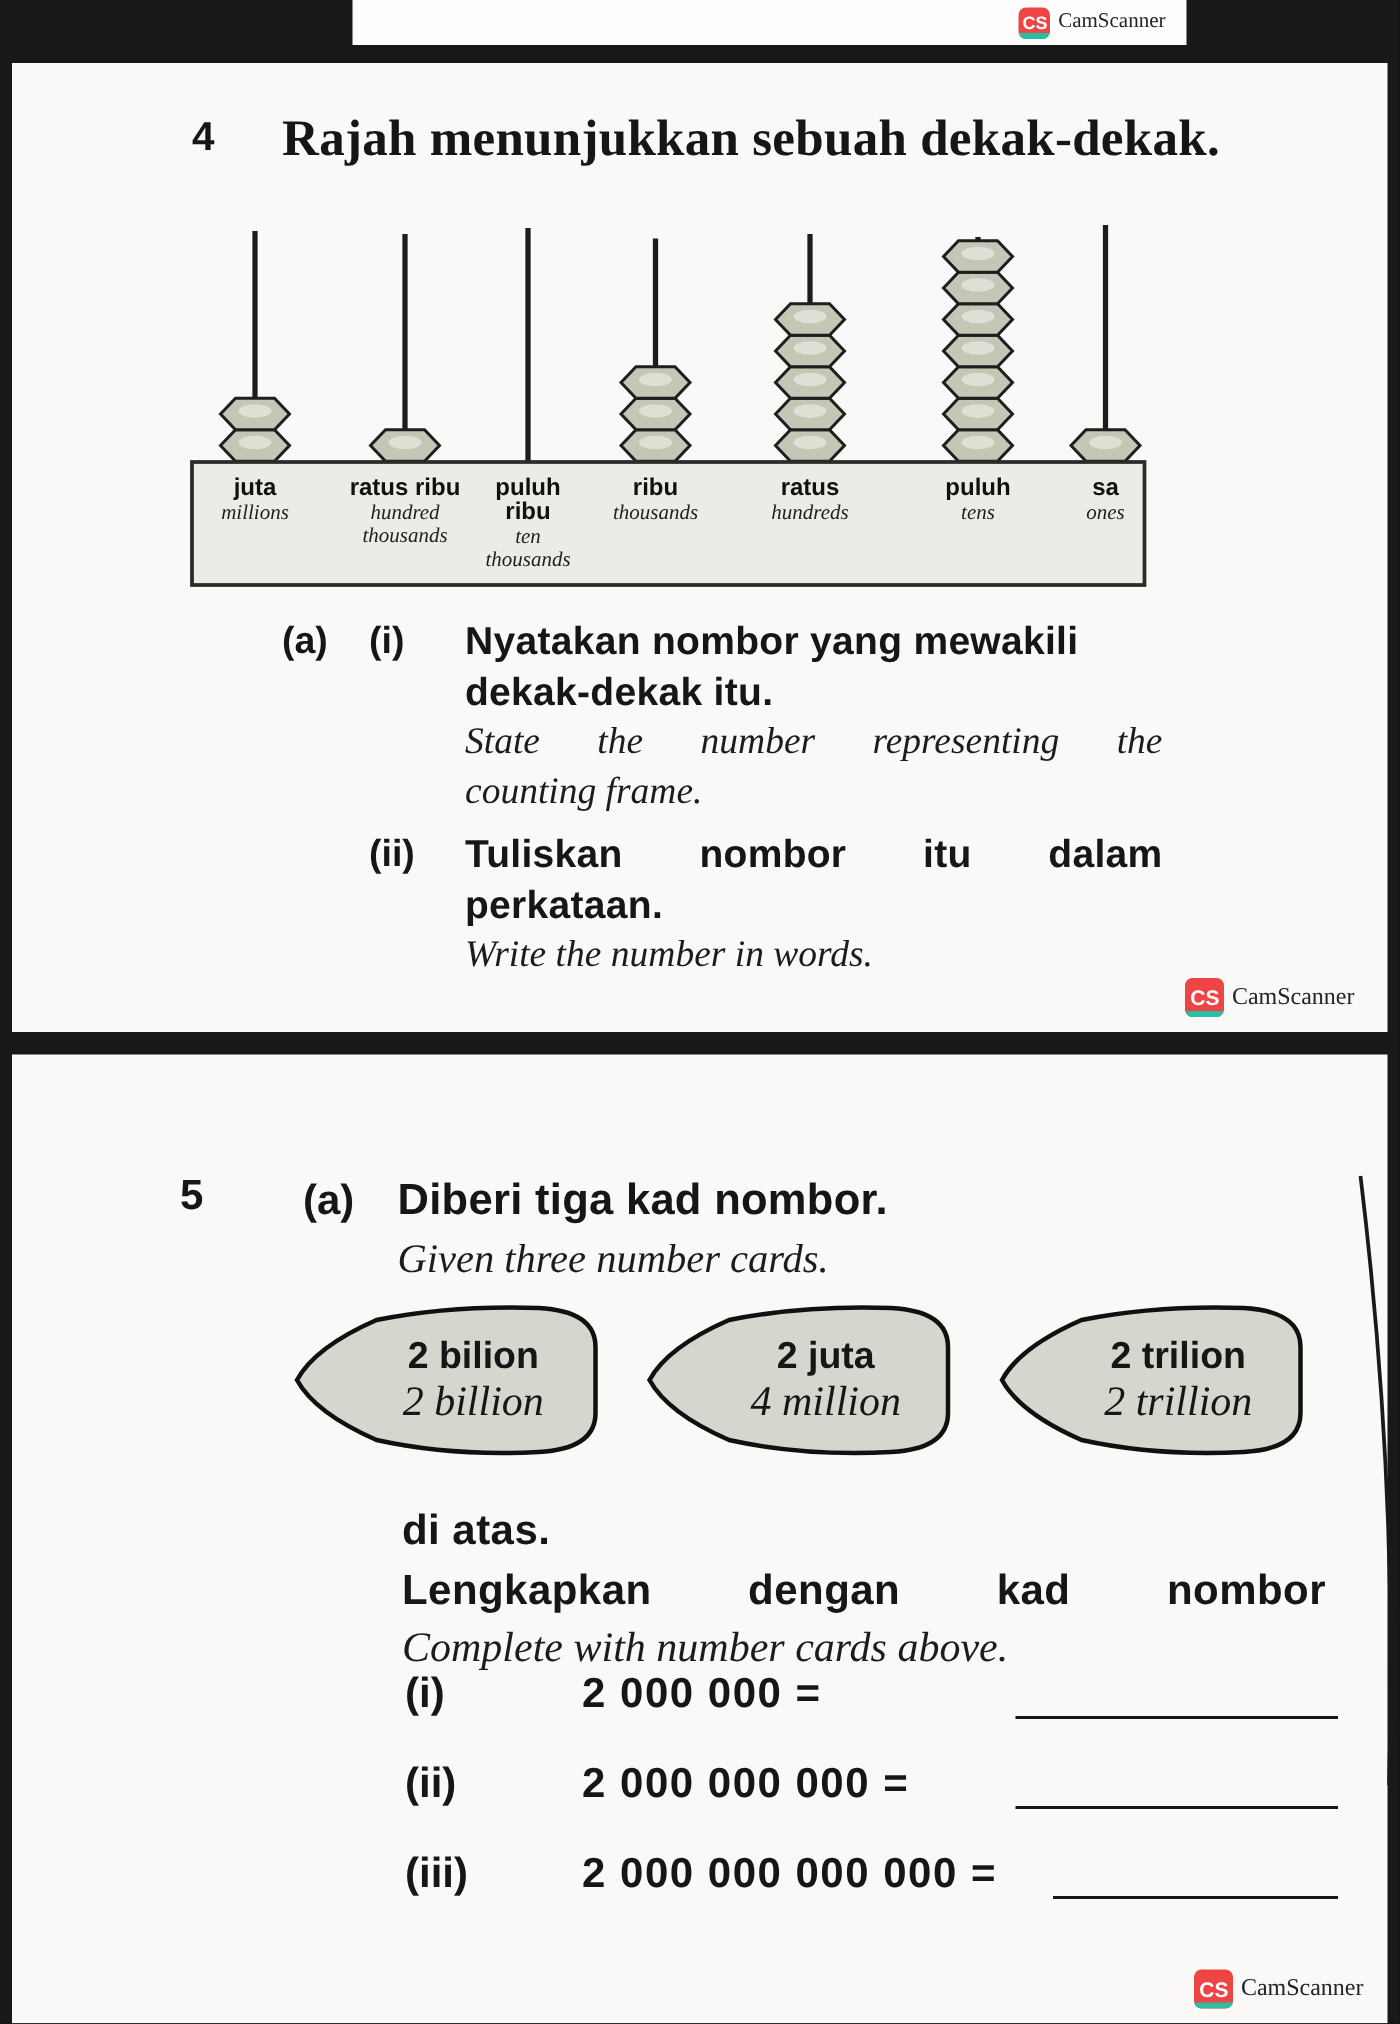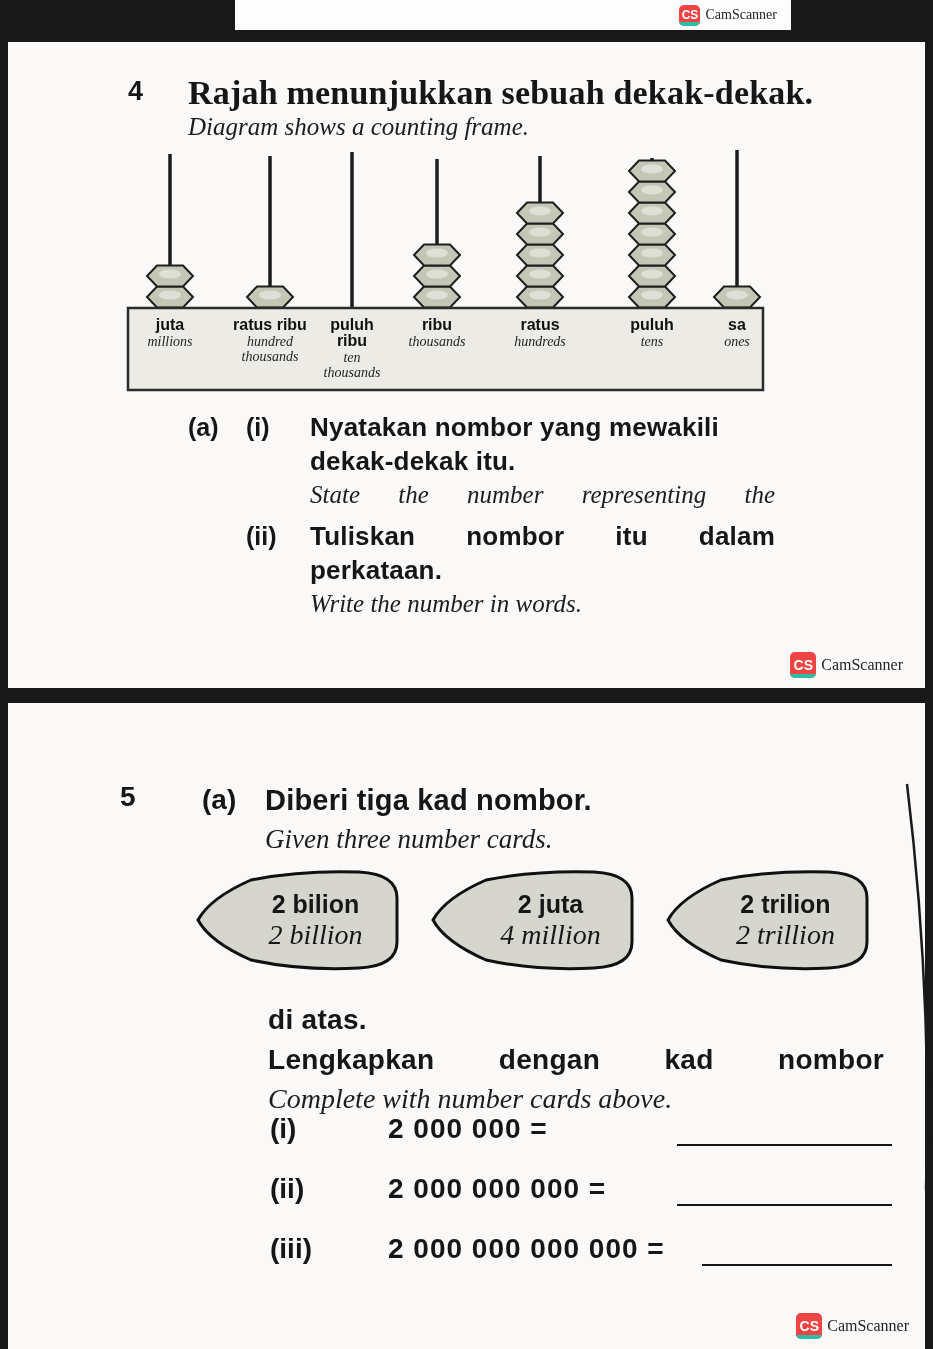--- a/index.html
+++ b/index.html
@@ -83,21 +83,20 @@
       <span class="wm-text">CamScanner</span>
     </div>
   </div>
 
   <div id="page1" class="sheet">
 
     <div id="q4-head">
       <div class="qnum">4</div>
       <div>
         <div class="ms">Rajah menunjukkan sebuah dekak-dekak.</div>
-        <div class="en">Diagram shows a counting frame.</div>
       </div>
     </div>
 
     <div id="abacus-wrap">
       <svg width="660" height="248" viewBox="0 0 660 248">
           <line x1="50" y1="6" x2="50" y2="164" stroke="#1c1c1c" stroke-width="3.5"></line>
           <line x1="150" y1="8" x2="150" y2="164" stroke="#1c1c1c" stroke-width="3.5"></line>
           <line x1="232" y1="4" x2="232" y2="164" stroke="#1c1c1c" stroke-width="3.5"></line>
           <line x1="317" y1="11" x2="317" y2="164" stroke="#1c1c1c" stroke-width="3.5"></line>
           <line x1="420" y1="8" x2="420" y2="164" stroke="#1c1c1c" stroke-width="3.5"></line>
@@ -163,20 +162,21 @@
     </div>
 
     <div id="q4-parta">
       <div class="pa-row">
         <div class="pa-col1">(a)</div>
         <div class="pa-col2">(i)</div>
         <div class="pa-text">
           <div class="ms">Nyatakan nombor yang mewakili</div>
           <div class="ms">dekak-dekak itu.</div>
           <div class="en just">State the number representing the</div>
+          <div class="en">counting frame.</div>
         </div>
       </div>
       <div class="pa-row" style="margin-top:8px;">
         <div class="pa-col1"></div>
         <div class="pa-col2">(ii)</div>
         <div class="pa-text">
           <div class="ms just">Tuliskan nombor itu dalam</div>
           <div class="ms">perkataan.</div>
           <div class="en">Write the number in words.</div>
         </div>

